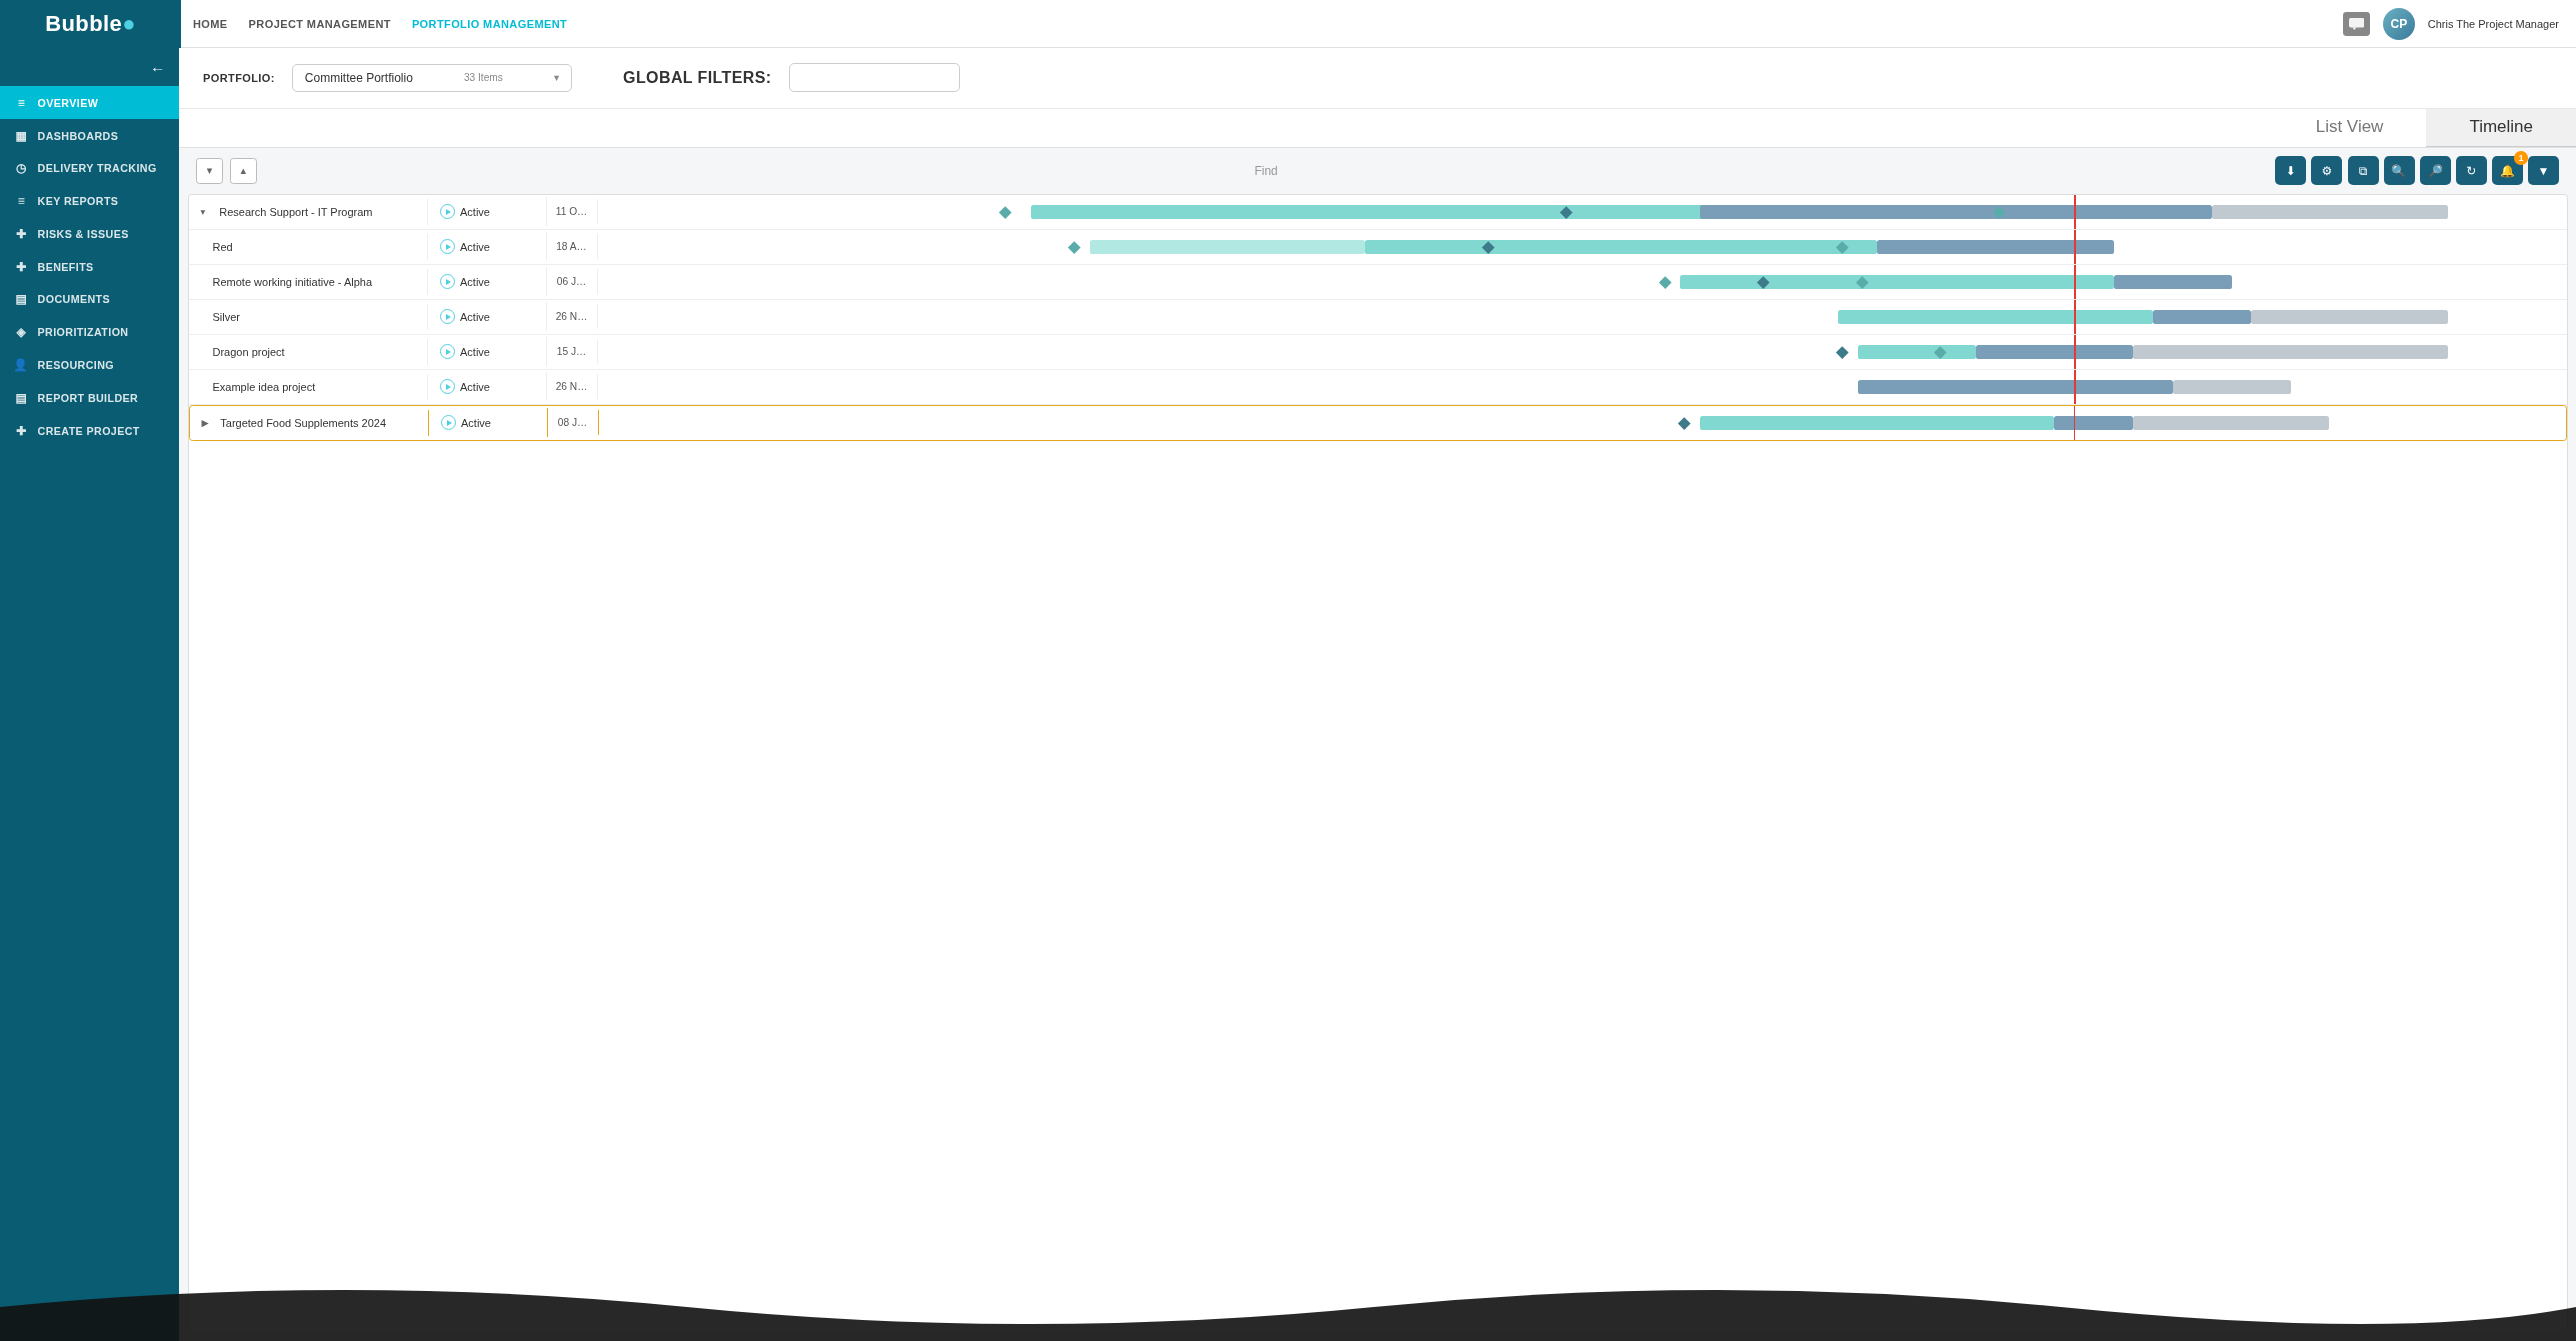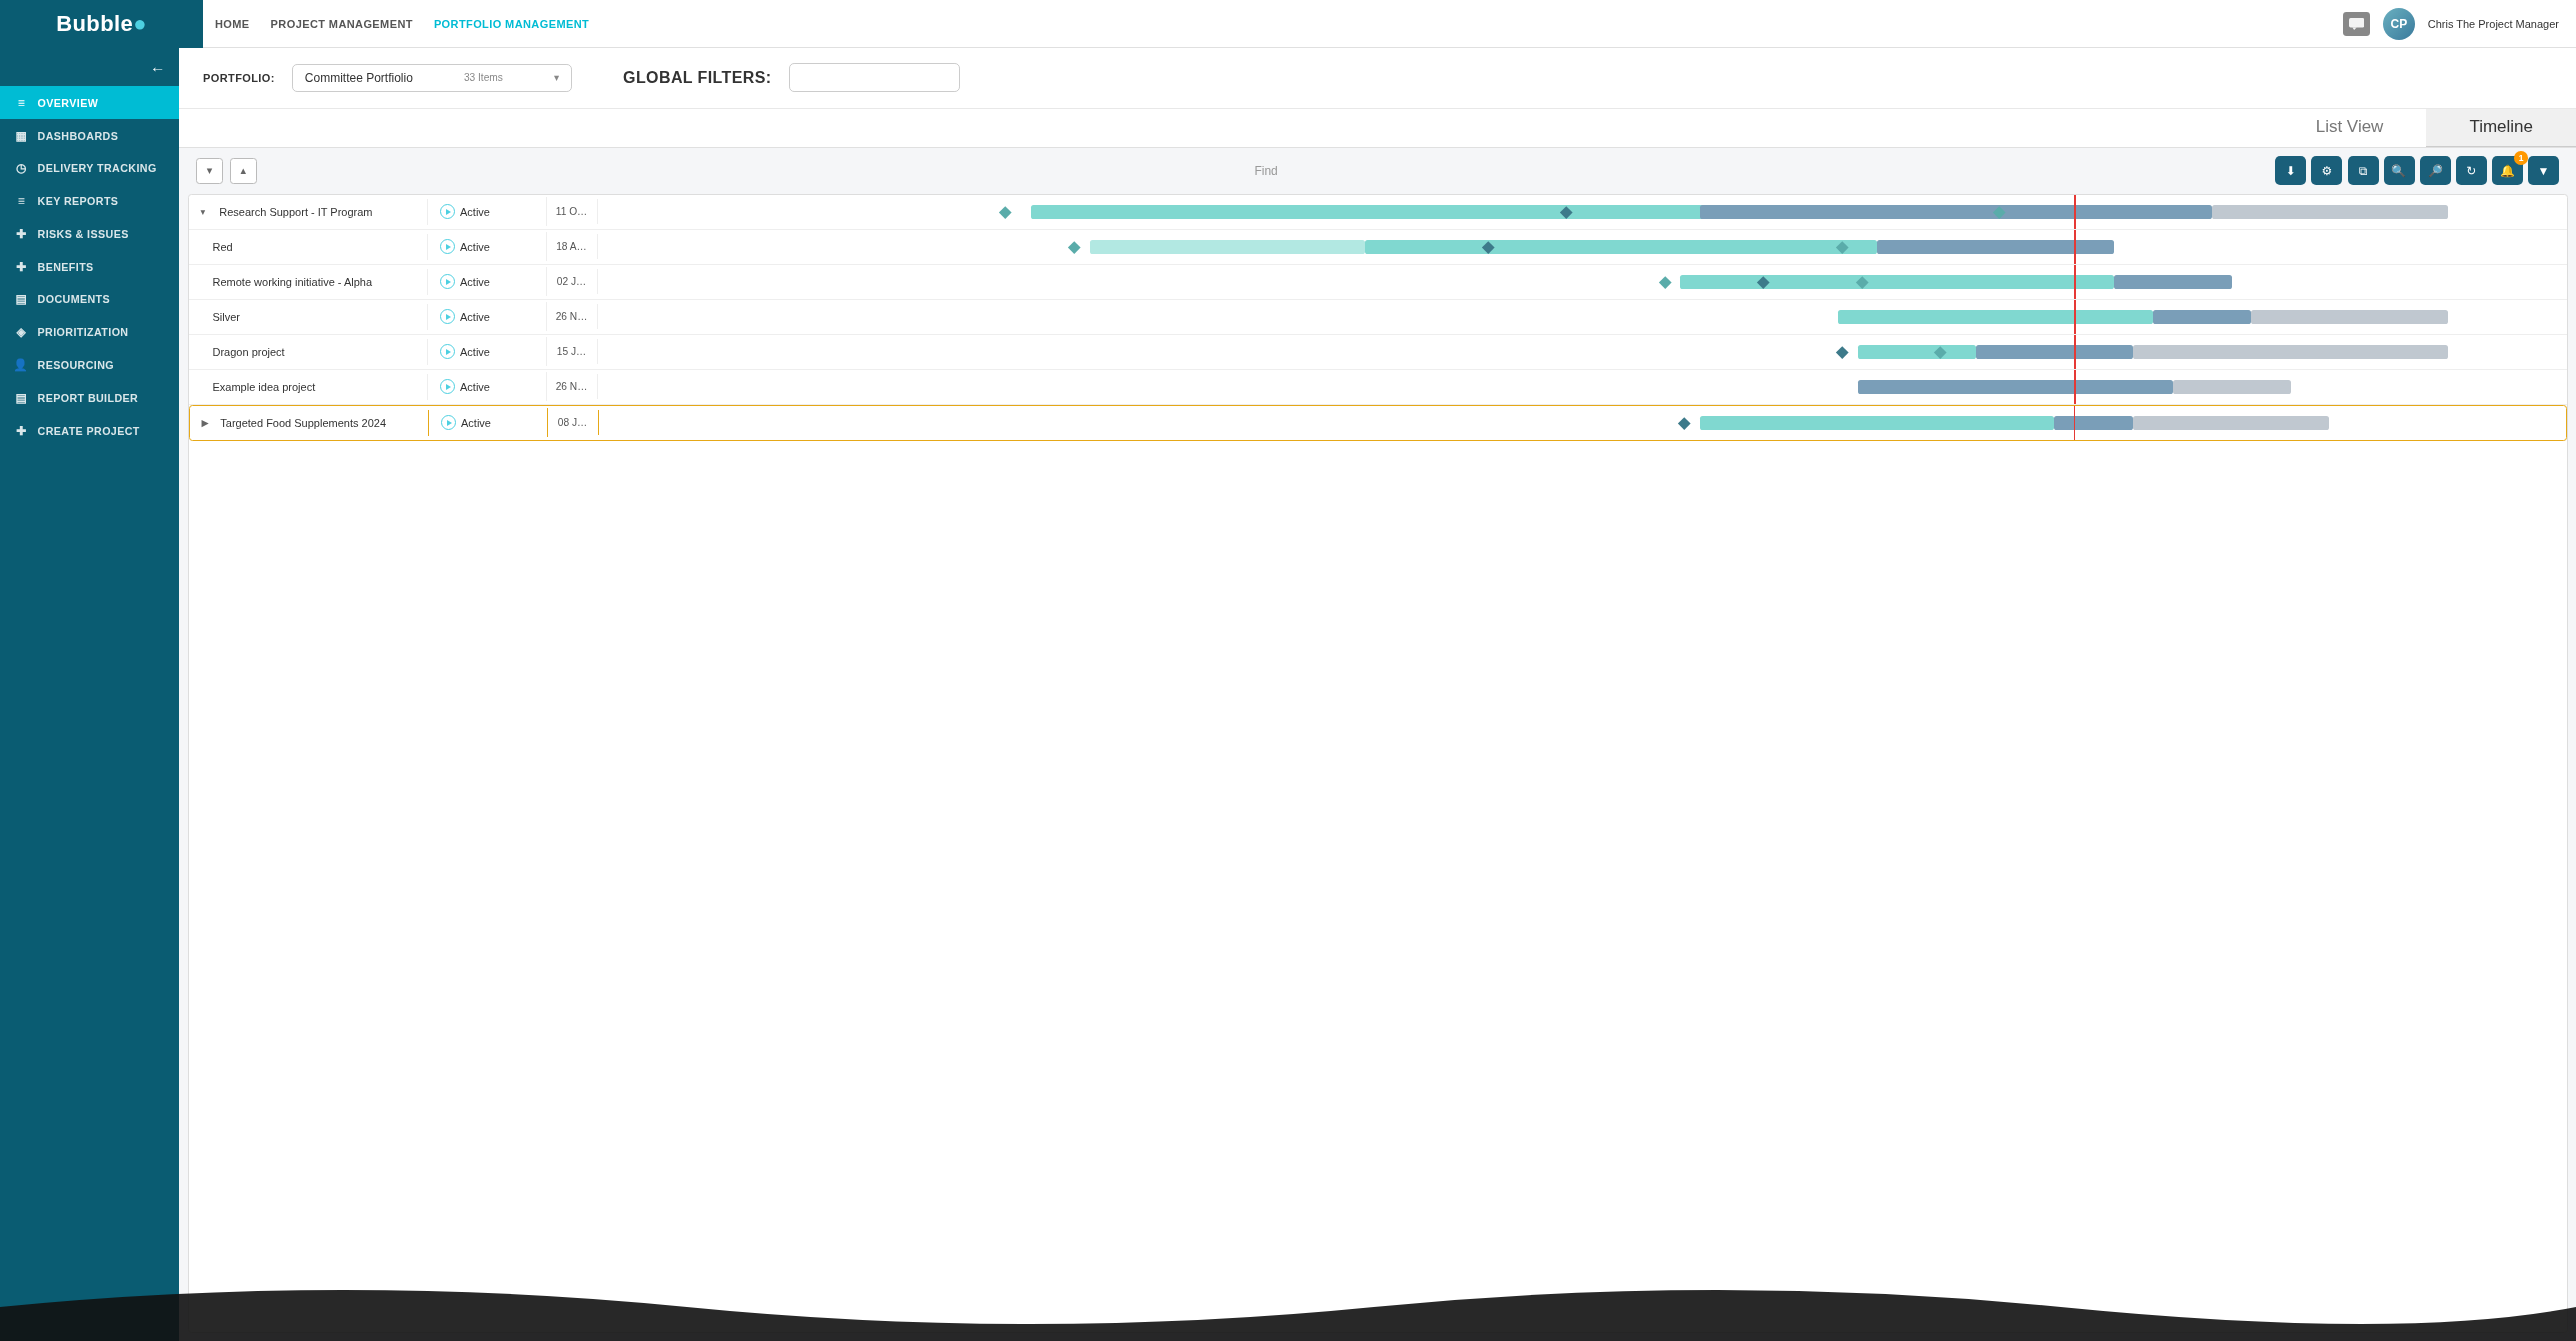--- a/index.html
+++ b/index.html
@@ -11,21 +11,21 @@
       height: 48px;
       display: flex;
       align-items: center;
       padding: 0 17px;
       border-bottom: 0.9px solid #e0e0e0;
       z-index: 100;
       flex-shrink: 0;
     }
     .logo-area {
       background: #0a5c72;
-      width: 203px;
+      width: 181px;
       height: 48px;
       display: flex;
       align-items: center;
       justify-content: center;
       margin-left: -17px;
       flex-shrink: 0;
     }
     .logo-text {
       color: #fff;
       font-size: 22px;
@@ -670,21 +670,21 @@
         </div>
 
         <div class="gantt-row">
           <div class="cell-project-name project-indent">
             <span>Remote working initiative - Alpha</span>
           </div>
           <div class="cell-lifecycle">
             <div class="active-icon"></div>
             <span>Active</span>
           </div>
-          <div class="cell-gate">02 J…</div>
+          <div class="cell-gate">06 J…</div>
           <div class="cell-timeline">
             <div class="gantt-bar gantt-bar-teal" style="left:55%;width:22%;"></div>
             <div class="gantt-bar gantt-bar-slate" style="left:77%;width:6%;"></div>
             <div class="diamond" style="left:54%;top:12.8px;"></div>
             <div class="diamond diamond-dark" style="left:59%;top:12.8px;"></div>
             <div class="diamond" style="left:64%;top:12.8px;"></div>
             <div class="current-line" style="left:75%;"></div>
           </div>
         </div>
 

